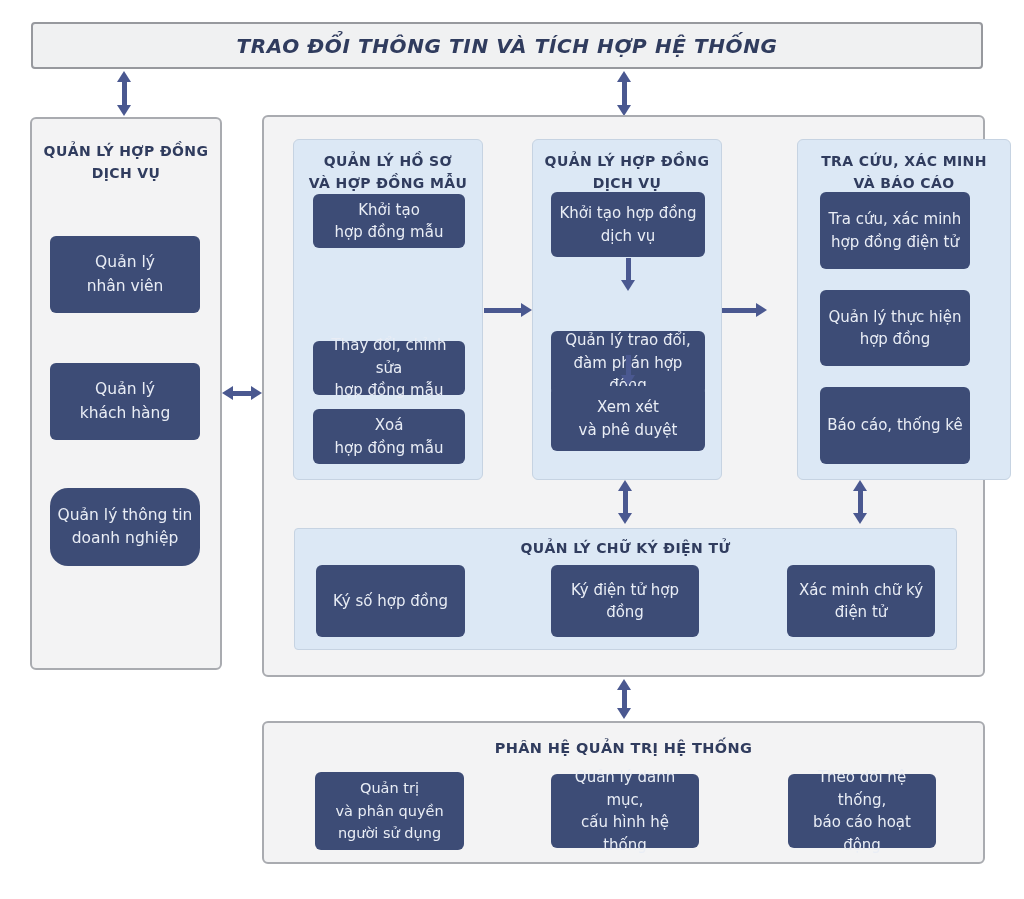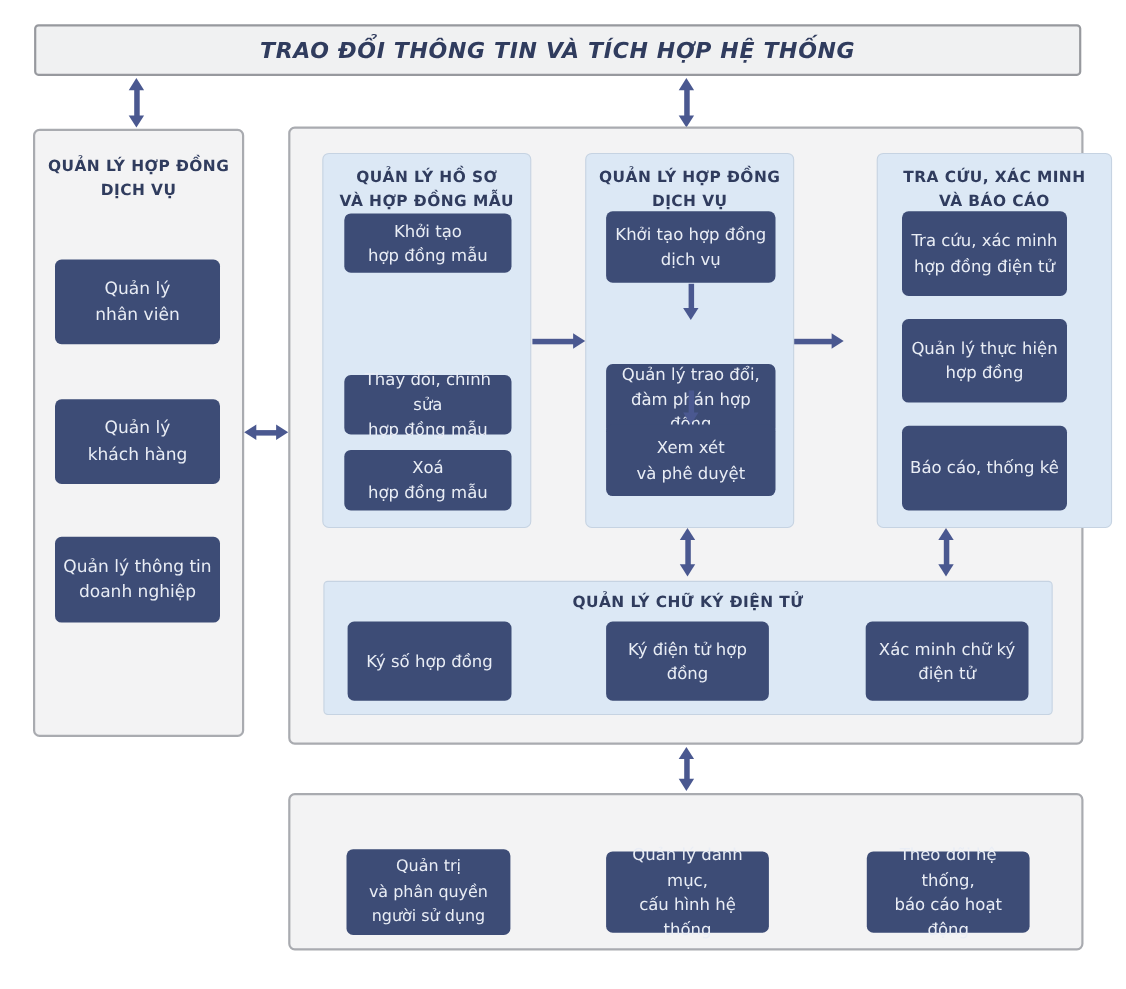--- a/index.html
+++ b/index.html
@@ -71,21 +71,21 @@
       <span class="b"></span>
     </div>
 
   <div class="panel-gray" style="left:30px;top:117px;width:192px;height:553px;">
     <div class="heading" style="top:22px;">QUẢN LÝ HỢP ĐỒNG
 DỊCH VỤ</div>
     <div class="nbox" style="left:18px;top:117px;width:150px;height:77px;font-size:15.5px;">Quản lý
 nhân viên</div>
     <div class="nbox" style="left:18px;top:244px;width:150px;height:77px;font-size:15.5px;">Quản lý
 khách hàng</div>
-    <div class="nbox" style="left:18px;top:369px;width:150px;height:78px;font-size:15.5px;">Quản lý thông tin
+    <div class="nbox" style="left:18px;top:369px;width:150px;height:78px;font-size:15.5px;border-radius:18px;">Quản lý thông tin
 doanh nghiệp</div>
   </div>
 
   <div class="arr ah" style="left:222px;top:386px;width:40px;">
       <span class="l"></span>
       <span class="bar"></span>
       <span class="r"></span>
     </div>
 
   <div class="panel-gray" style="left:262px;top:115px;width:723px;height:562px;">
@@ -159,20 +159,21 @@
       <span class="b"></span>
     </div>
 
   <div class="arr av" style="left:617px;top:679px;height:40px;">
       <span class="t"></span>
       <span class="bar"></span>
       <span class="b"></span>
     </div>
 
   <div class="panel-gray" style="left:262px;top:721px;width:723px;height:143px;">
+    <div class="heading" style="top:14px;font-size:14.5px;">PHÂN HỆ QUẢN TRỊ HỆ THỐNG</div>
     <div class="nbox" style="left:51px;top:49px;width:149px;height:78px;font-size:14.5px;line-height:1.55;">Quản trị
 và phân quyền
 người sử dụng</div>
     <div class="nbox" style="left:524px;top:51px;width:148px;height:74px;">Theo dõi hệ thống,
 báo cáo hoạt động</div>
     <div class="nbox" style="left:287px;top:51px;width:148px;height:74px;">Quản lý danh mục,
 cấu hình hệ thống</div>
   </div>
 
 </div>

